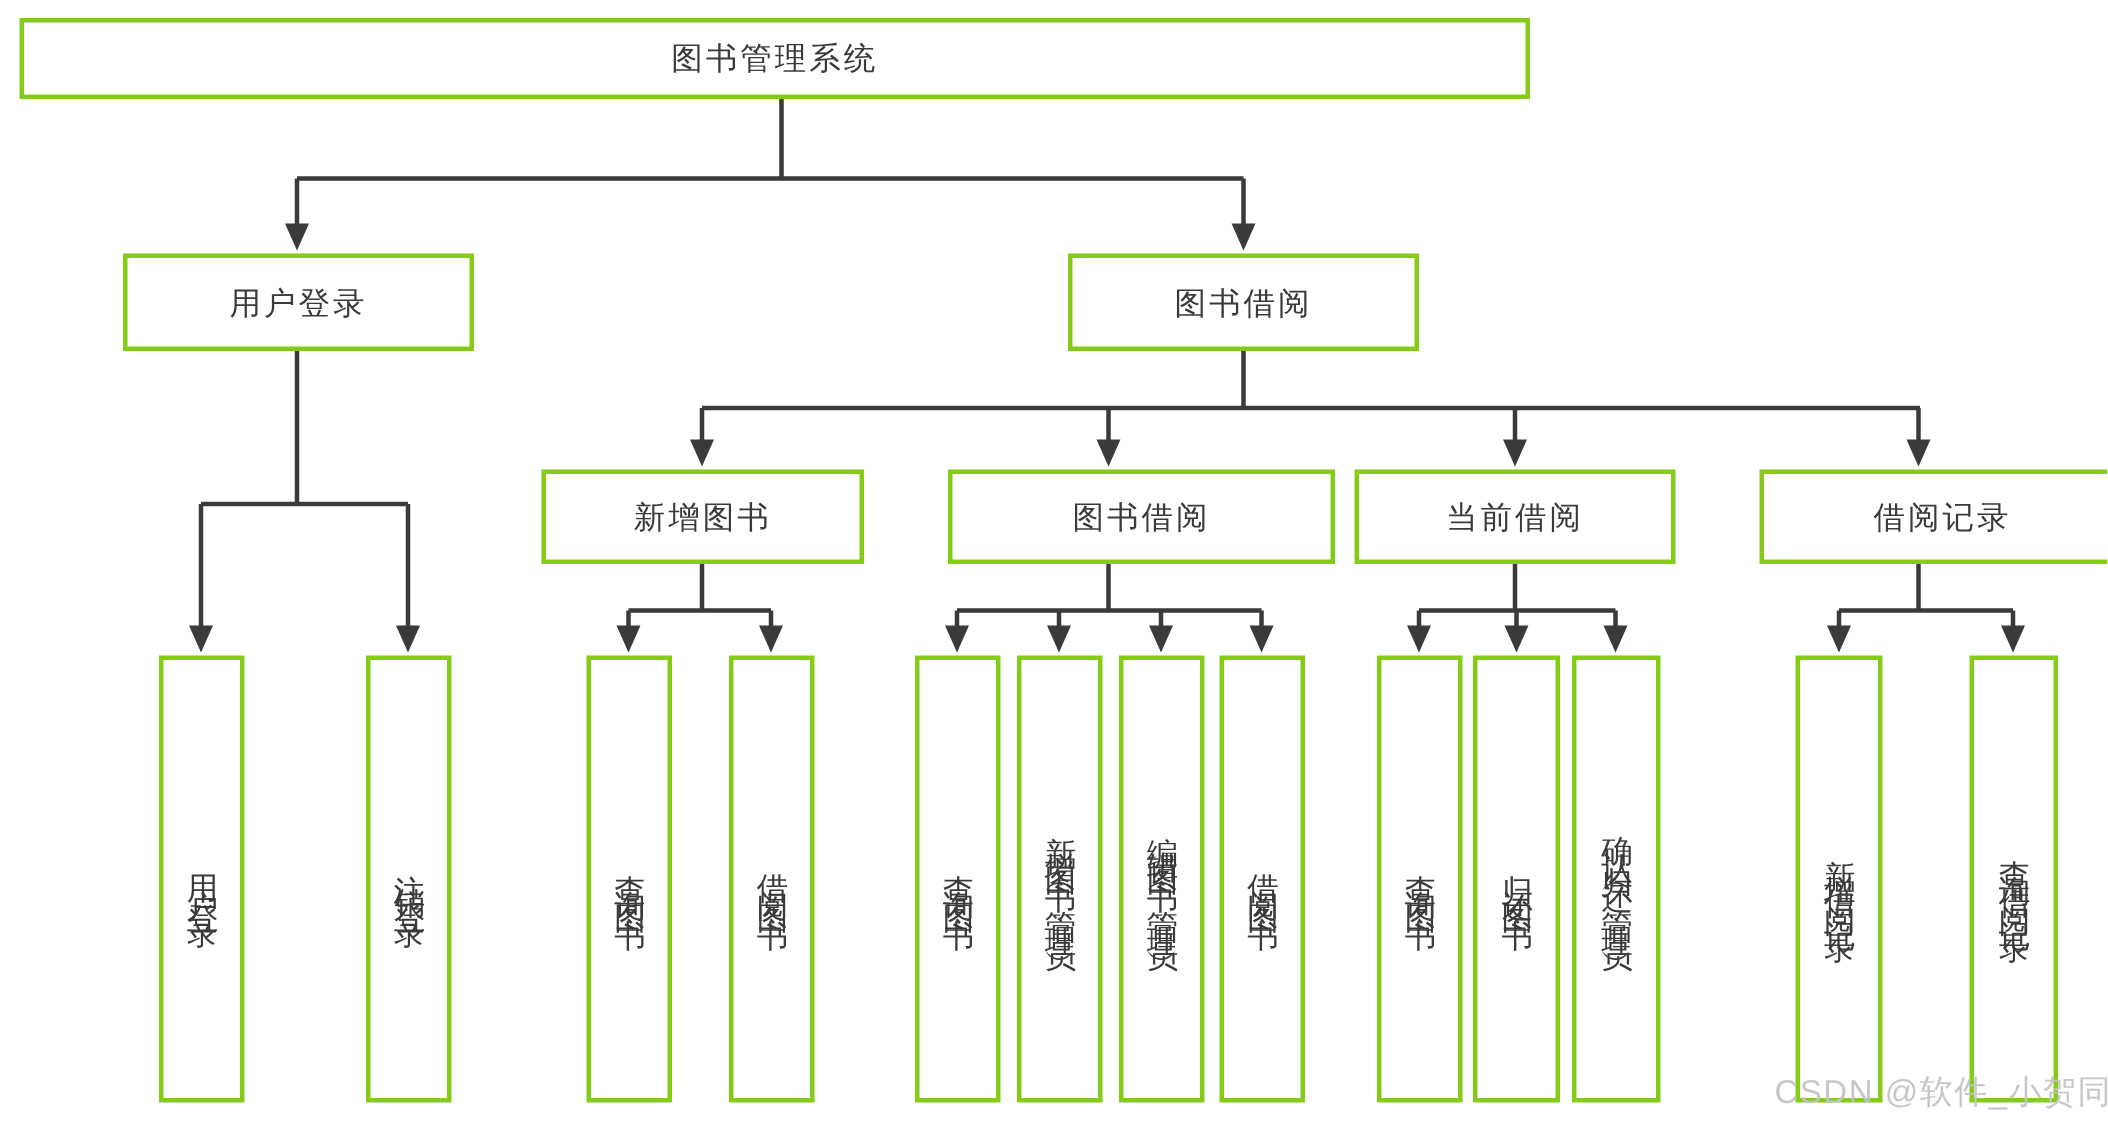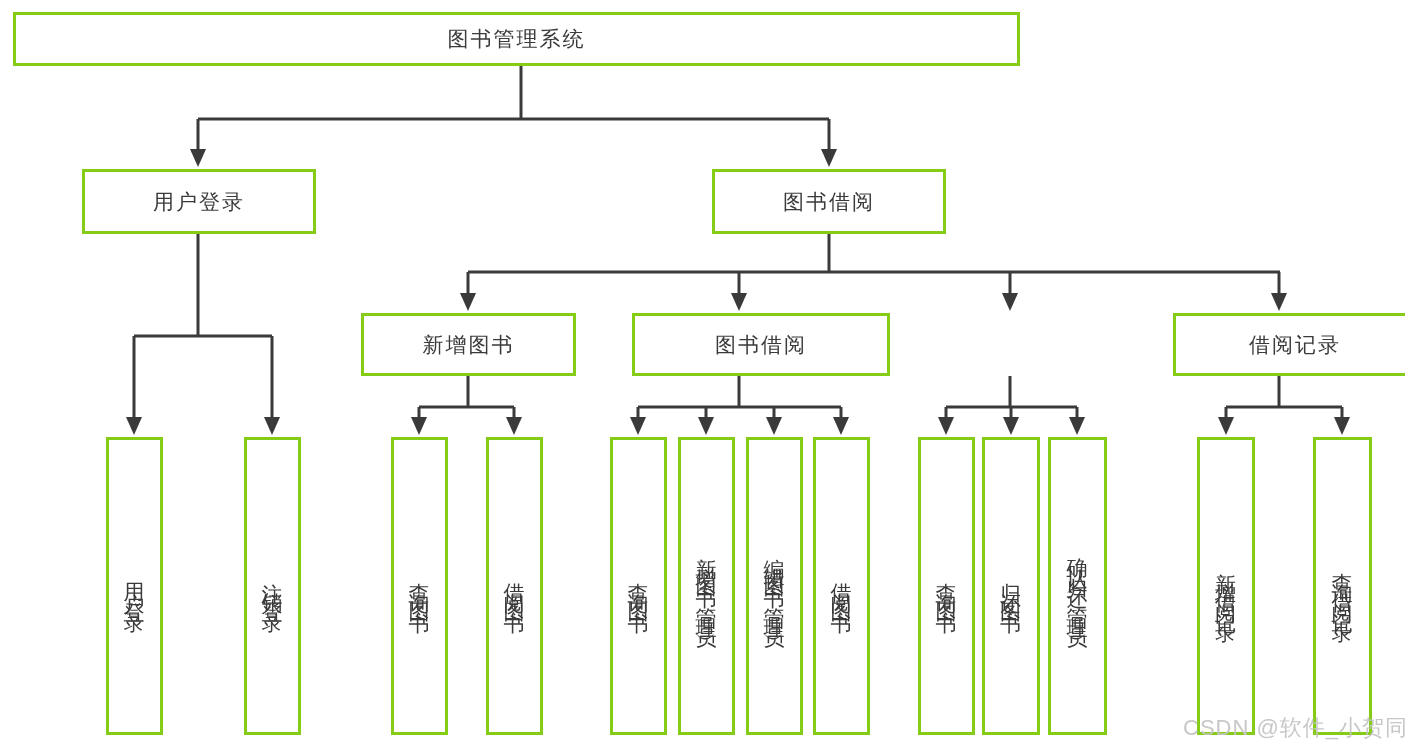--- a/index.html
+++ b/index.html
@@ -106,20 +106,23 @@
   <div class="node h" style="left:712px; top:169px; width:234px; height:65px">
     <span>图书借阅</span>
   </div>
 
   <div class="node h" style="left:361px; top:313px; width:215px; height:63px">
     <span>新增图书</span>
   </div>
   <div class="node h" style="left:632px; top:313px; width:258px; height:63px">
     <span>图书借阅</span>
   </div>
+  <div class="node h" style="left:903px; top:313px; width:214px; height:63px">
+    <span>当前借阅</span>
+  </div>
   <div class="node h" style="left:1173px; top:313px; width:244px; height:63px">
     <span>借阅记录</span>
   </div>
 
   <div class="node v" style="left:106px; top:437px; width:57px; height:298px">
     <span>用户登录</span>
   </div>
   <div class="node v" style="left:244px; top:437px; width:57px; height:298px">
     <span>注销登录</span>
   </div>

